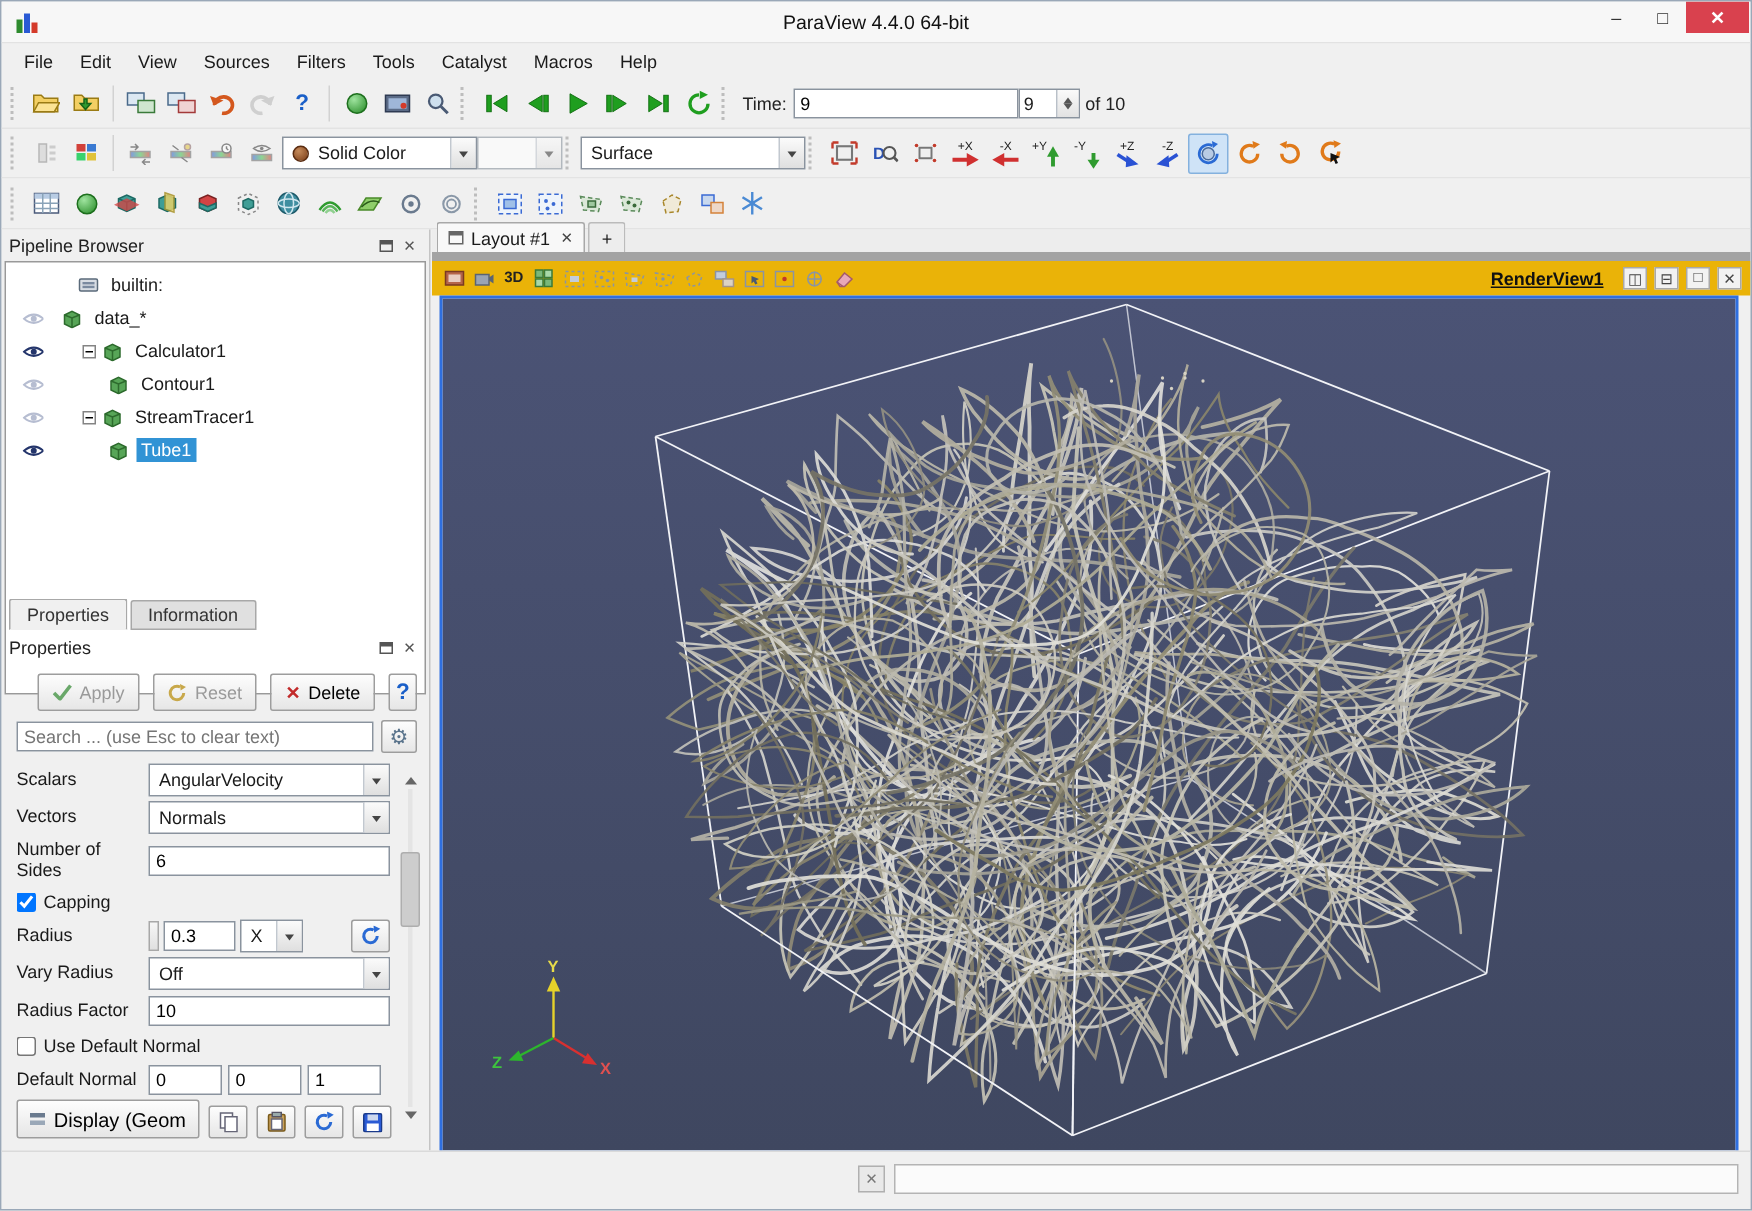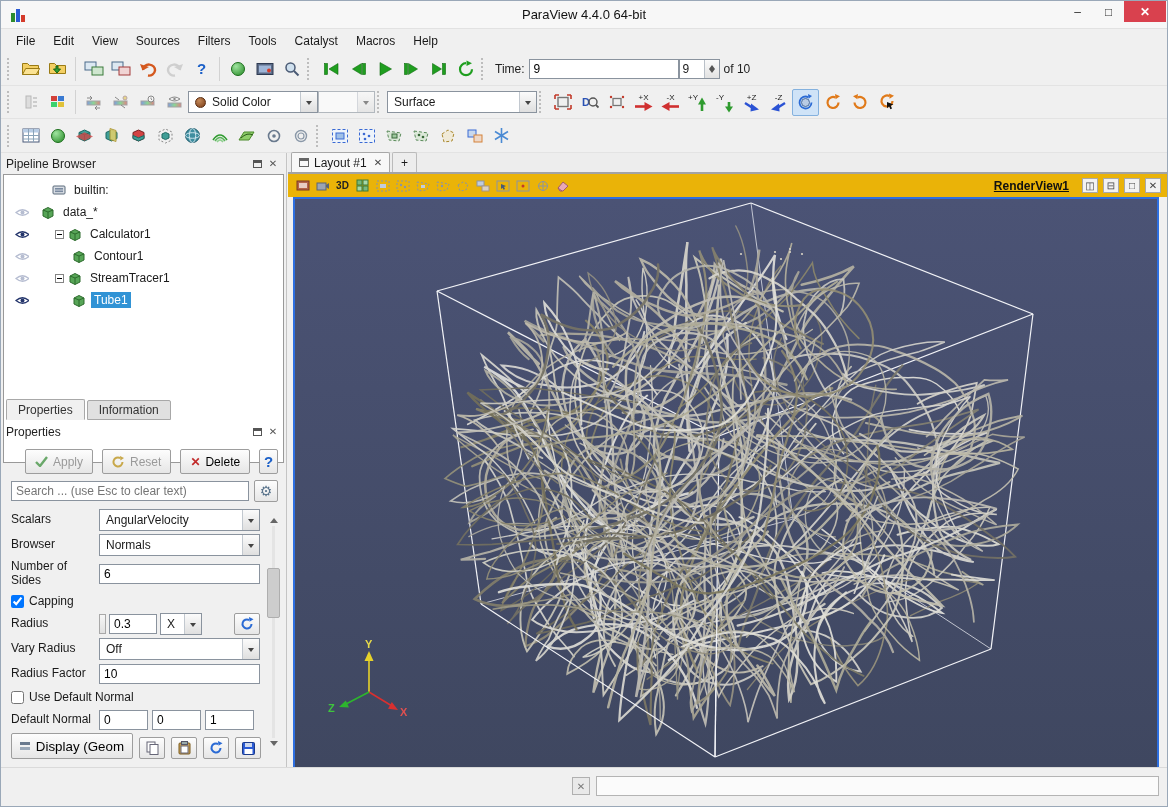--- a/index.html
+++ b/index.html
@@ -74,21 +74,21 @@
 .displayrow{position:absolute;bottom:8px;left:10px;right:8px;display:flex;gap:6px;align-items:flex-end}
 .dispbtn{height:26px;padding:0 8px;border:1px solid #9d9d9d;border-radius:2px;background:linear-gradient(#fdfdfd,#e6e6e6);display:inline-flex;align-items:center;gap:6px;white-space:nowrap;overflow:hidden;max-width:122px}
 .pscroll{position:absolute;right:5px;top:358px;bottom:14px;width:15px;display:flex;flex-direction:column;align-items:center}
 .chev{flex:none;margin:3px 0}
 .chev-up{width:0;height:0;border:4px solid transparent;border-bottom:5px solid #666}
 .chev-dn{width:0;height:0;border:4px solid transparent;border-top:5px solid #666}
 .ptrack{flex:1;width:3px;background:#e4e4e4;position:relative}
 .pthumb{position:absolute;left:-5px;top:42px;width:13px;height:50px;background:#cdcdcd;border:1px solid #aeaeae;border-radius:2px}
 
 .marea{position:absolute;left:287px;top:152px;right:0;bottom:39px}
-.ltabs{height:21px;display:flex;align-items:flex-end;padding-left:3px;border-bottom:2px solid #a3a3a3;background:#ededed}
+.ltabs{height:21px;display:flex;align-items:flex-end;padding-left:3px;border-bottom:6px solid #a3a3a3;background:#ededed}
 .ltab{display:flex;align-items:center;gap:5px;height:20px;padding:0 7px;background:#f8f8f8;border:1px solid #a8a8a8;border-bottom:none;border-radius:2px 2px 0 0;margin-right:2px}
 .ltab.plus{padding:0 8px;background:#ededed;border-color:#bbb}
 .wicon{width:10px;height:9px;border:1px solid #666;border-top:3px solid #666}
 .tclose{color:#444;font-size:10px;padding-left:2px}
 .vtb{height:23px;display:flex;align-items:center;padding:0 6px;gap:3px;background:#eab308}
 .vi{width:17px;height:16px;border-radius:2px;display:inline-flex;align-items:center;justify-content:center}
 .vtitle{font-weight:bold;text-decoration:underline;color:#111;margin-left:auto;margin-right:8px}
 .vwb{width:16px;height:15px;border:1px solid #a9a9a9;background:#f2f2f2;display:inline-flex;align-items:center;justify-content:center;font-size:10px;color:#444;margin-left:2px}
 .rview{position:absolute;left:5px;top:44px;width:866px;height:572px;border:2px solid #2e6fe0;background:linear-gradient(#4b5375,#3f4760)}
 
@@ -680,21 +680,21 @@
       <div class="prow">
         <span class="plabel">Scalars</span>
         <div class="combo">
           <span class="ctext">AngularVelocity</span>
           <span class="dd">
               <span class="dar"></span>
             </span>
         </div>
       </div>
       <div class="prow">
-        <span class="plabel">Browser</span>
+        <span class="plabel">Vectors</span>
         <div class="combo">
           <span class="ctext">Normals</span>
           <span class="dd">
               <span class="dar"></span>
             </span>
         </div>
       </div>
       <div class="prow" style="min-height:30px">
         <span class="plabel">Number of Sides</span>
         <input class="field" value="6" style="">

